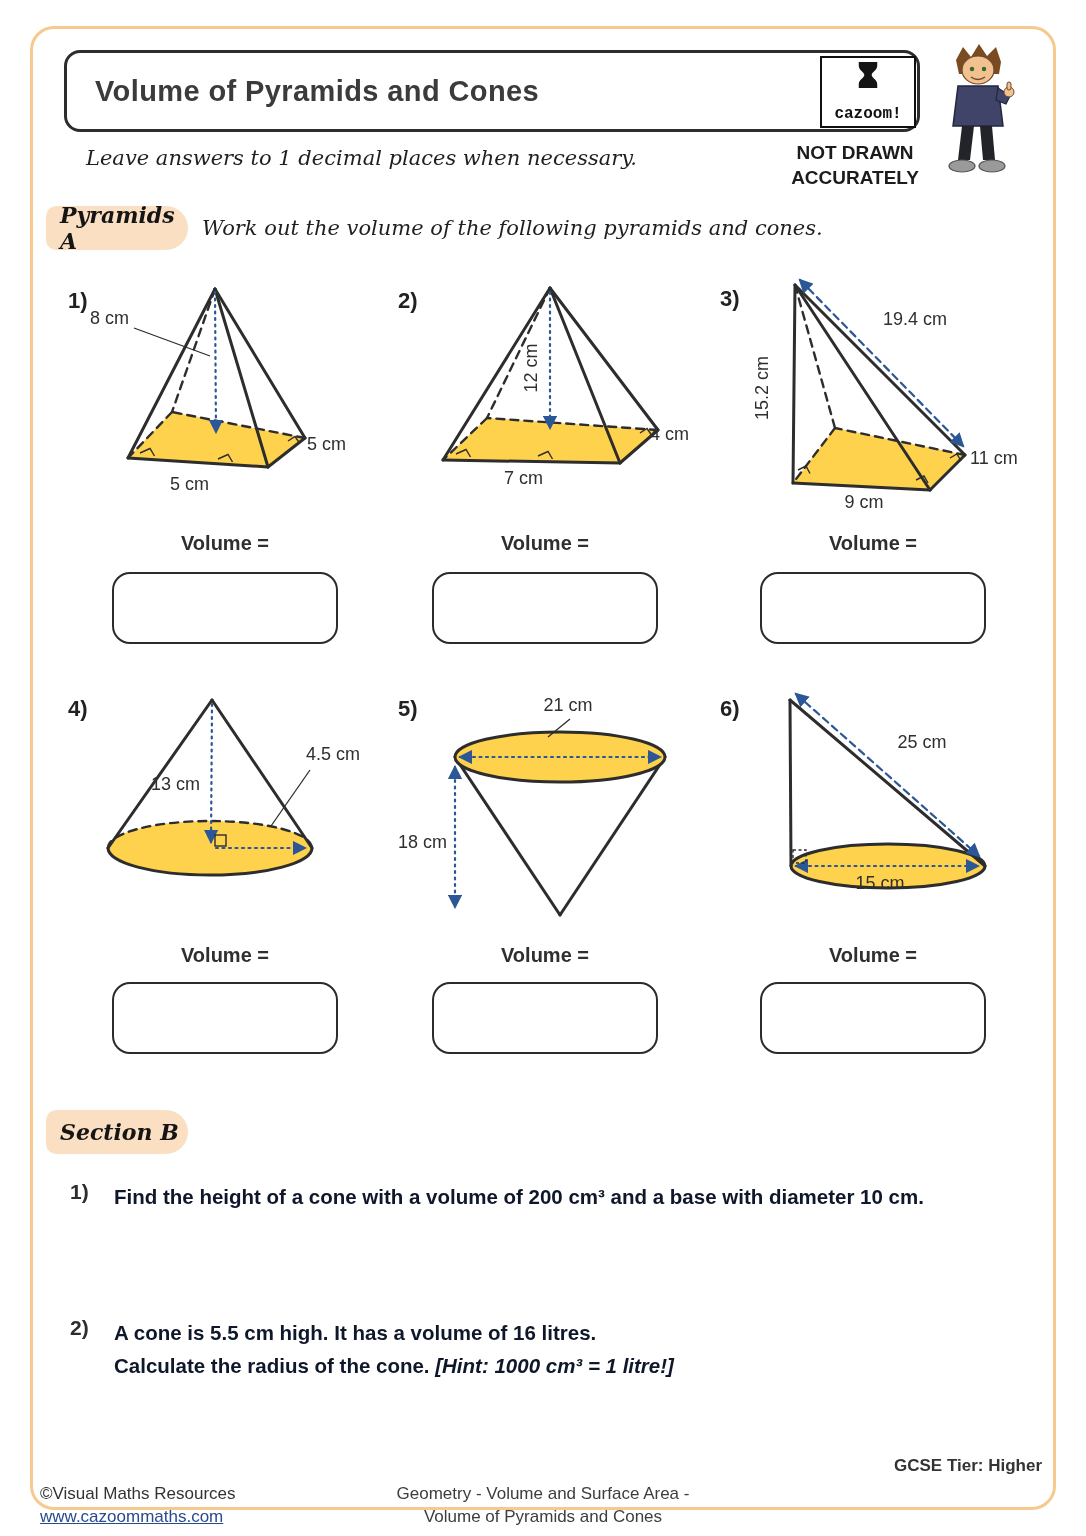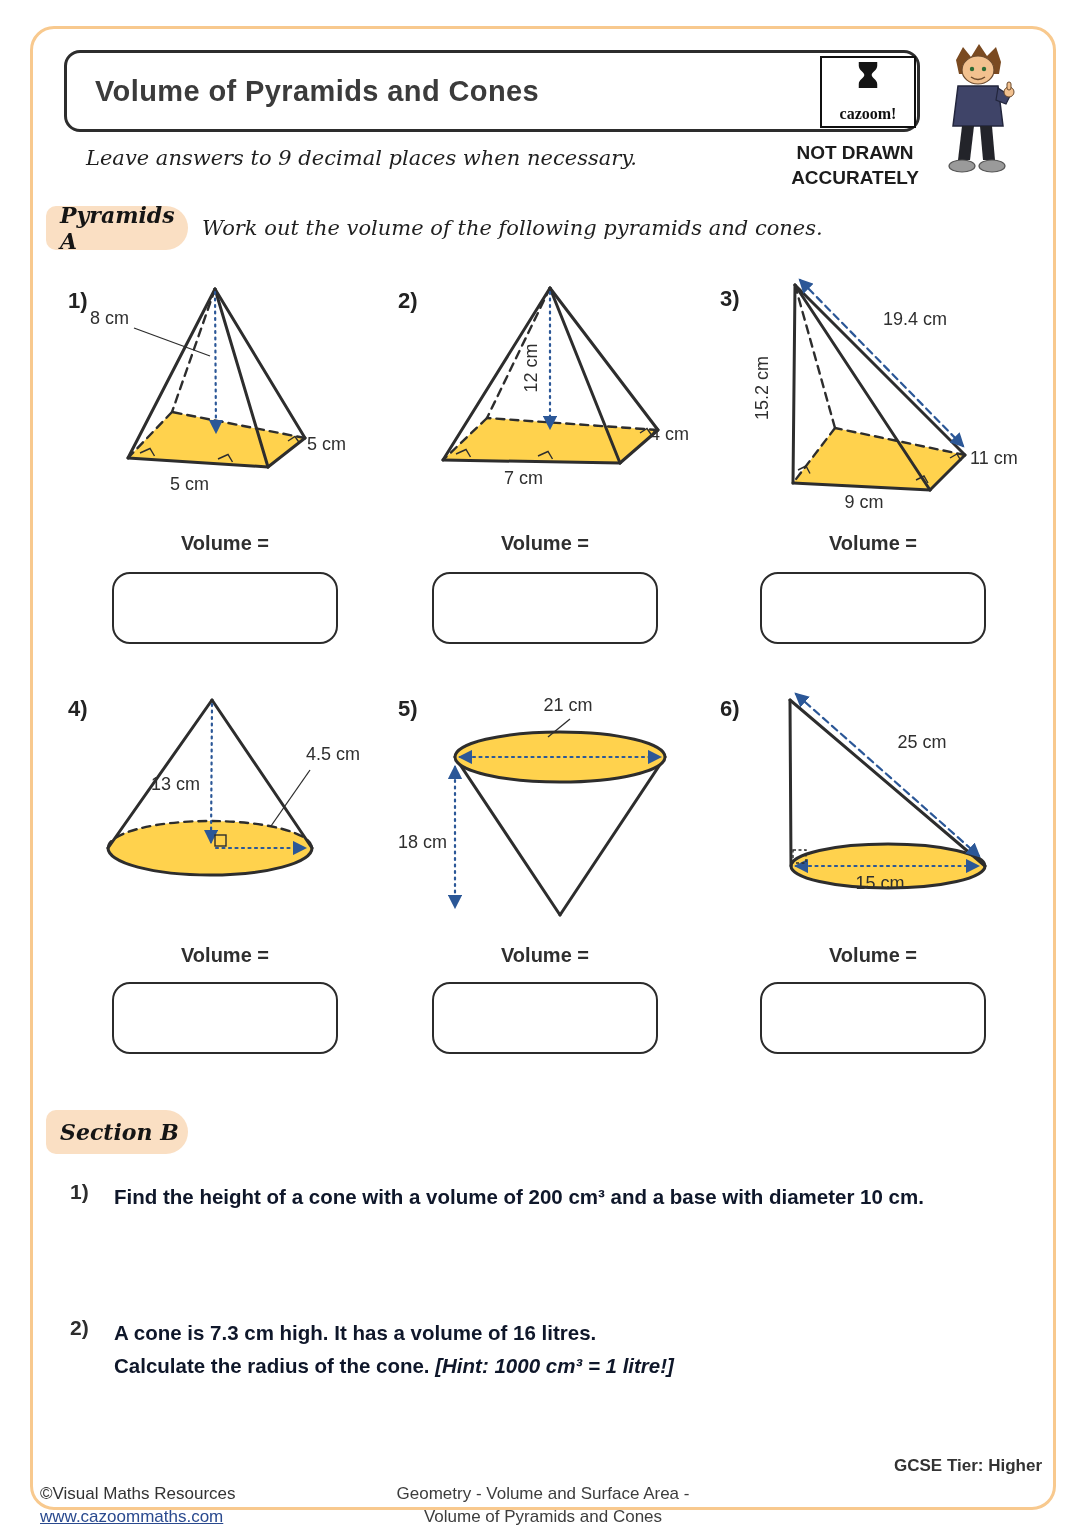--- a/index.html
+++ b/index.html
@@ -9,21 +9,21 @@
          border:3px solid #F8C98E;border-radius:24px;pointer-events:none;}
 
   
   .title-box{position:absolute;left:64px;top:50px;width:856px;height:82px;
              border:3px solid #2d2d2d;border-radius:16px;background:#fff;
              display:flex;align-items:center;box-sizing:border-box;padding-left:28px;}
   .title-box h1{margin:0;font-size:29px;font-weight:bold;color:#3b3b3b;letter-spacing:.4px;}
   .logo-box{position:absolute;left:820px;top:56px;width:96px;height:72px;background:#fff;
             border:2px solid #101010;display:flex;flex-direction:column;align-items:center;
             justify-content:center;box-sizing:border-box;z-index:3;}
-  .logo-text{font-family:Liberation Serif, serif;font-weight:bold;font-size:16px;color:#101010;margin-top:16px;}
+  .logo-text{font-family:Liberation Mono, monospace;font-weight:bold;font-size:16px;color:#101010;margin-top:16px;}
   .not-drawn{position:absolute;left:770px;top:140px;width:170px;text-align:center;
              font-weight:bold;font-size:19px;line-height:25px;color:#1c1c1c;}
   .mascot{position:absolute;left:936px;top:40px;}
   .note{position:absolute;left:86px;top:146px;font-family:"DejaVu Serif",serif;
         font-style:italic;font-size:21px;color:#1f1f1f;}
 
   
   .section-chip{position:absolute;left:46px;width:142px;height:44px;background:#FADFC3;
                 border-radius:10px 22px 22px 10px;display:flex;align-items:center;
                 padding-left:14px;box-sizing:border-box;
@@ -93,21 +93,21 @@
     <path d="M22,46 L62,46 L67,86 L17,86 Z" fill="#3f4468" stroke="#23263d" stroke-width="1.5"></path>
     <path d="M62,48 L74,56 L70,64 L60,60 Z" fill="#3f4468" stroke="#23263d" stroke-width="1.2"></path>
     <circle cx="73" cy="52" r="5" fill="#f2c18f" stroke="#6b4a2d" stroke-width="1"></circle>
     <rect x="71" y="42" width="4" height="8" rx="2" fill="#f2c18f" stroke="#6b4a2d" stroke-width="1"></rect>
     <path d="M26,86 L38,86 L34,120 L22,120 Z" fill="#23242a"></path>
     <path d="M44,86 L56,86 L59,120 L47,120 Z" fill="#23242a"></path>
     <ellipse cx="26" cy="126" rx="13" ry="6" fill="#9a9a9a" stroke="#555" stroke-width="1.2"></ellipse>
     <ellipse cx="56" cy="126" rx="13" ry="6" fill="#9a9a9a" stroke="#555" stroke-width="1.2"></ellipse>
   </svg>
 
-  <div class="note">Leave answers to 9 decimal places when necessary.</div>
+  <div class="note">Leave answers to 1 decimal places when necessary.</div>
 
   <div class="section-chip" style="top:206px">Pyramids A</div>
   <div class="instruction">Work out the volume of the following pyramids and cones.</div>
 
   <div class="pnum" style="left:68px;top:288px">1)</div>
   <div class="pnum" style="left:398px;top:288px">2)</div>
   <div class="pnum" style="left:720px;top:286px">3)</div>
   <div class="pnum" style="left:68px;top:696px">4)</div>
   <div class="pnum" style="left:398px;top:696px">5)</div>
   <div class="pnum" style="left:720px;top:696px">6)</div>
@@ -251,21 +251,21 @@
   <div class="abox" style="left:432px;top:982px"></div>
   <div class="abox" style="left:760px;top:982px"></div>
 
   <div class="section-chip" style="top:1110px">Section B</div>
 
   <div class="q-num" style="left:70px;top:1180px">1)</div>
   <div class="q-text" style="left:114px;top:1180px;width:930px">Find the height of a cone with a volume of 200 cm³ and a base with diameter 10 cm.</div>
 
   <div class="q-num" style="left:70px;top:1316px">2)</div>
   <div class="q-text" style="left:114px;top:1316px;width:930px">
-    <div>A cone is 7.3 cm high. It has a volume of 16 litres.</div>
+    <div>A cone is 5.5 cm high. It has a volume of 16 litres.</div>
     <div><span>Calculate the radius of the cone. </span><span class="hint">[Hint: 1000 cm³ = 1 litre!]</span></div>
   </div>
 
   <div class="footer-left">
     <div>©Visual Maths Resources</div>
     <div><a href="#">www.cazoommaths.com</a></div>
   </div>
   <div class="footer-center">
     <div>Geometry - Volume and Surface Area -</div>
     <div>Volume of Pyramids and Cones</div>

